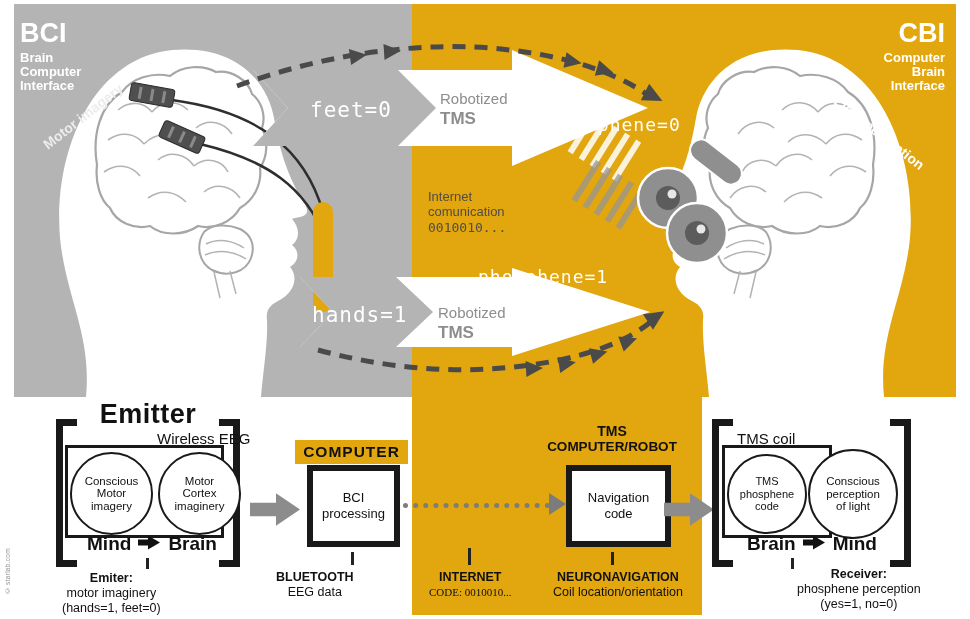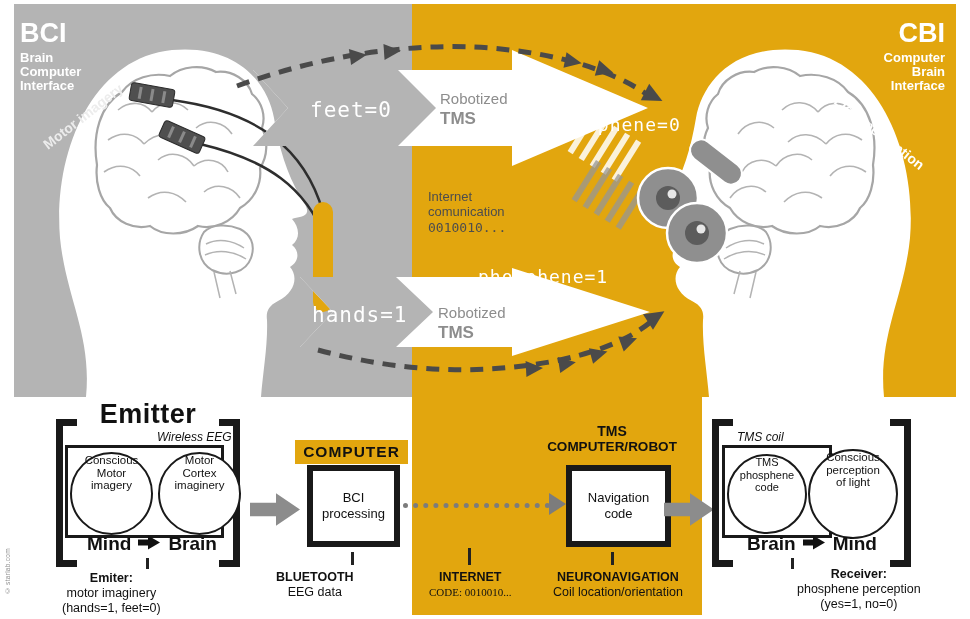--- a/index.html
+++ b/index.html
@@ -3,32 +3,32 @@
 <meta charset="utf-8">
 <style>
   html,body{margin:0;padding:0;background:#fff;}
   .stage{position:relative;width:970px;height:619px;background:#fff;overflow:hidden;
          font-family:"Liberation Sans",sans-serif;color:#111;}
   .abs{position:absolute;}
   .box{border:6px solid #191919;background:#fff;display:flex;flex-direction:column;
        align-items:center;justify-content:center;text-align:center;font-size:13px;line-height:16px;box-sizing:border-box;}
   .thinbox{border:3px solid #191919;box-sizing:border-box;background:transparent;}
   .circle{border:2px solid #191919;border-radius:50%;background:#fff;display:flex;flex-direction:column;
-          align-items:center;text-align:center;font-size:11.5px;line-height:12.5px;box-sizing:border-box;z-index:3;}
+          align-items:center;justify-content:center;text-align:center;font-size:11.5px;line-height:12.5px;box-sizing:border-box;z-index:3;}
   .bracket-l{border:7px solid #191919;border-right:none;box-sizing:border-box;}
   .bracket-r{border:7px solid #191919;border-left:none;box-sizing:border-box;}
   .title{font-weight:bold;font-size:27px;text-align:center;letter-spacing:.5px;}
   .cap{font-size:12.5px;line-height:15px;text-align:center;}
   .b{font-weight:bold;}
   .flow{display:flex;align-items:center;justify-content:center;gap:7px;font-weight:bold;font-size:19px;z-index:4;}
   .tick{width:2.5px;background:#222;}
   .conn-arrow{background:#8c8c8c;clip-path:polygon(0 32%,52% 32%,52% 6%,100% 50%,52% 94%,52% 68%,0 68%);}
   .dotline{border-top:5px dotted #7c7c7c;}
   .tri{width:0;height:0;border-top:11px solid transparent;border-bottom:11px solid transparent;border-left:17px solid #7c7c7c;}
-  .small-label{font-size:12px;font-style:italic;}
+  .small-label{font-size:15px;}
   .hl{background:#E2A60E;font-weight:bold;font-size:15.5px;letter-spacing:1px;display:flex;
       align-items:center;justify-content:center;}
   .yellow-band{background:#E2A60E;}
   .mono-sm{font-family:Liberation Serif, serif;font-size:11px;}
   .tms-head{text-align:center;font-weight:bold;}
   .credit{writing-mode:vertical-rl;transform:rotate(180deg);font-size:6.5px;color:#8f8f8f;letter-spacing:.3px;}
   svg text{font-family:"Liberation Sans",sans-serif;}
   .t-mono{font-family:"DejaVu Sans Mono",monospace;}
 </style>
 </head>

